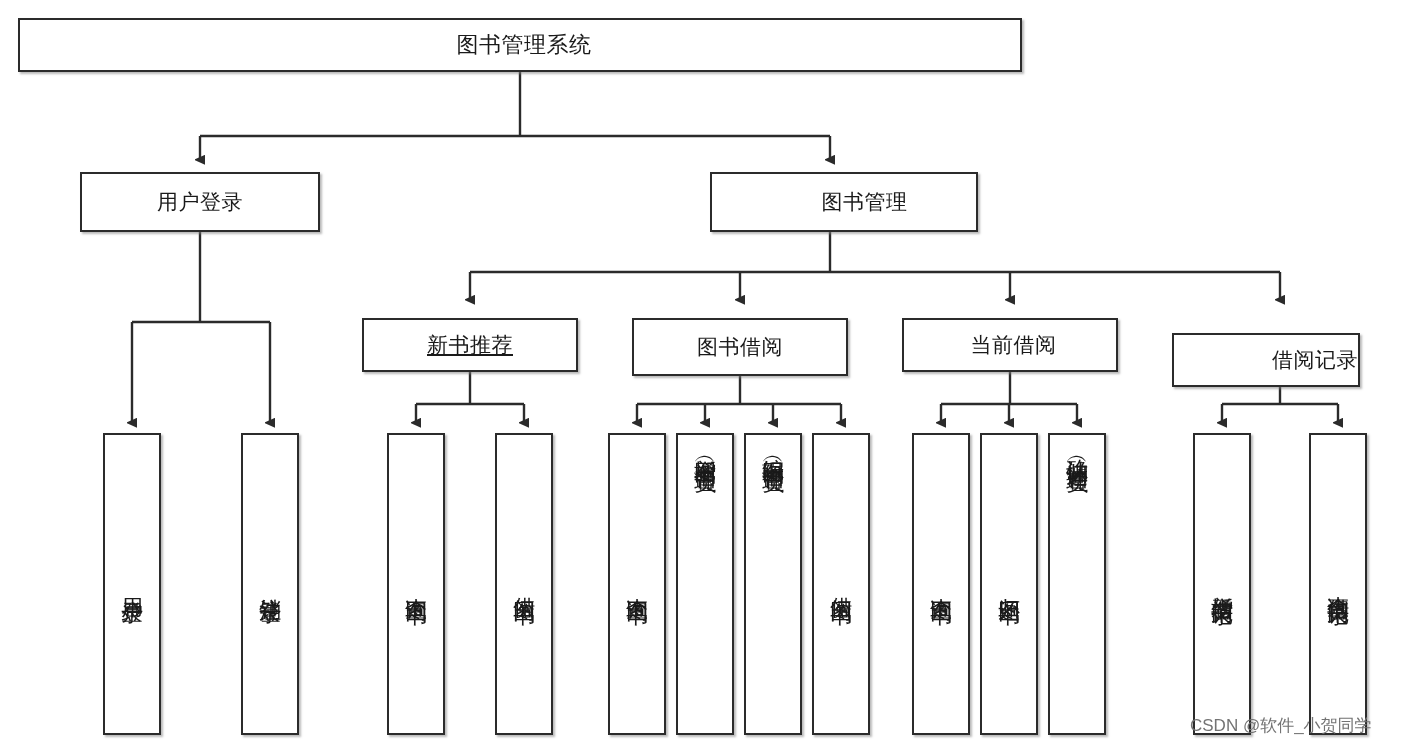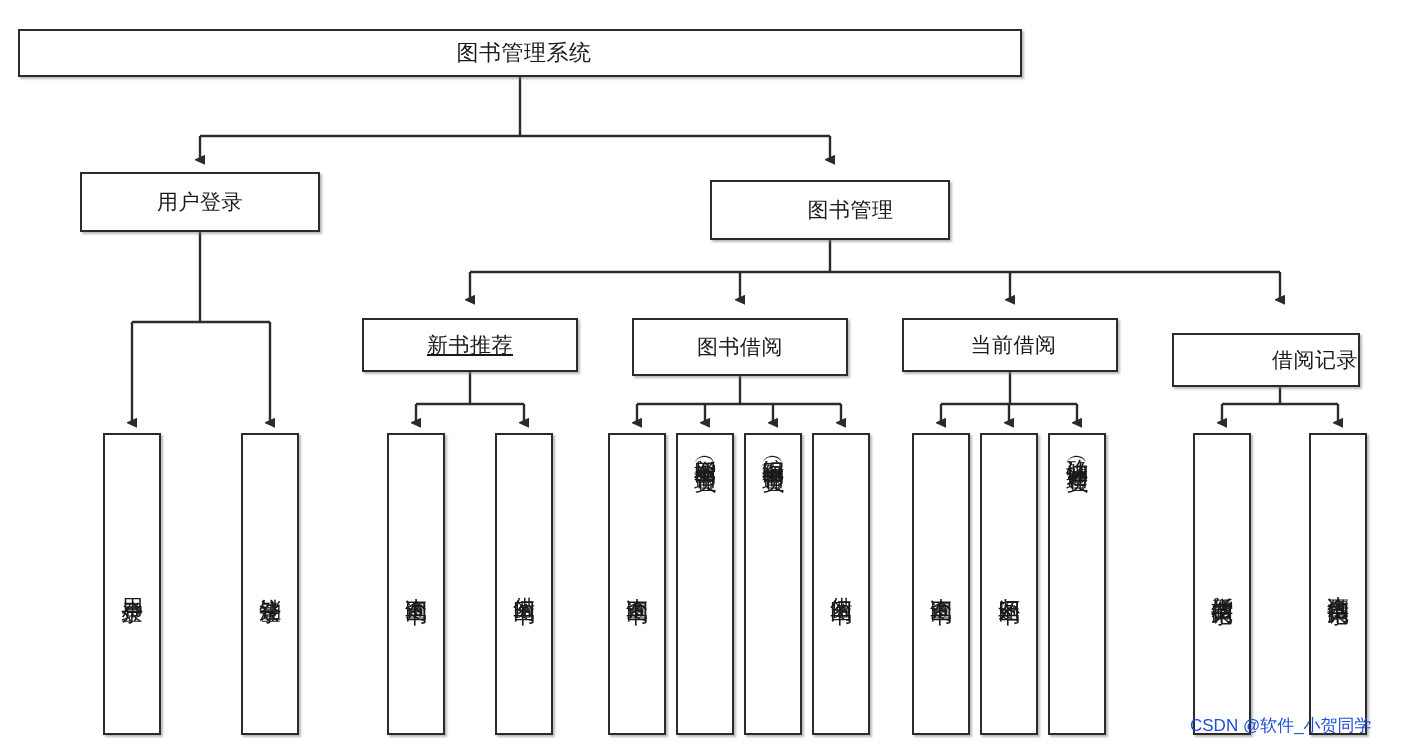--- a/index.html
+++ b/index.html
@@ -69,21 +69,21 @@
   
   .node.vert.centered {
     align-items: center;
     padding-top: 0;
   }
   .watermark {
     position: absolute;
     left: 1190px;
     top: 714px;
     font-size: 17px;
-    color: #1d4ed8;
+    color: #737373;
     white-space: nowrap;
     z-index: 3;
     font-family: "Liberation Sans", "DejaVu Sans", sans-serif;
   }
 </style>
 </head>
 <body>
 
 <div id="canvas">
 
@@ -130,28 +130,28 @@
       <path d="M 1009 404 L 1009 423" marker-end="url(#arrow)"></path>
       <path d="M 1077 404 L 1077 423" marker-end="url(#arrow)"></path>
 
       <path d="M 1280 372 L 1280 404"></path>
       <path d="M 1222 404 L 1338 404"></path>
       <path d="M 1222 404 L 1222 423" marker-end="url(#arrow)"></path>
       <path d="M 1338 404 L 1338 423" marker-end="url(#arrow)"></path>
     </g>
   </svg>
 
-  <div class="node horiz root" style="left:18px; top:29px; width:1004px; height:48px;padding-left:8px;">
+  <div class="node horiz root" style="left:18px; top:18px; width:1004px; height:54px;padding-left:8px;">
     <span class="label">图书管理系统</span>
   </div>
 
   <div class="node horiz" style="left:80px; top:172px; width:240px; height:60px;">
     <span class="label">用户登录</span>
   </div>
-  <div class="node horiz" style="left:710px; top:180px; width:240px; height:60px;padding-left:41px;">
+  <div class="node horiz" style="left:710px; top:172px; width:268px; height:60px;padding-left:41px;">
     <span class="label">图书管理</span>
   </div>
 
   <div class="node horiz" style="left:362px; top:318px; width:216px; height:54px;text-decoration:underline;">
     <span class="label">新书推荐</span>
   </div>
   <div class="node horiz" style="left:632px; top:318px; width:216px; height:58px;">
     <span class="label">图书借阅</span>
   </div>
   <div class="node horiz" style="left:902px; top:318px; width:216px; height:54px;padding-left:7px;">

